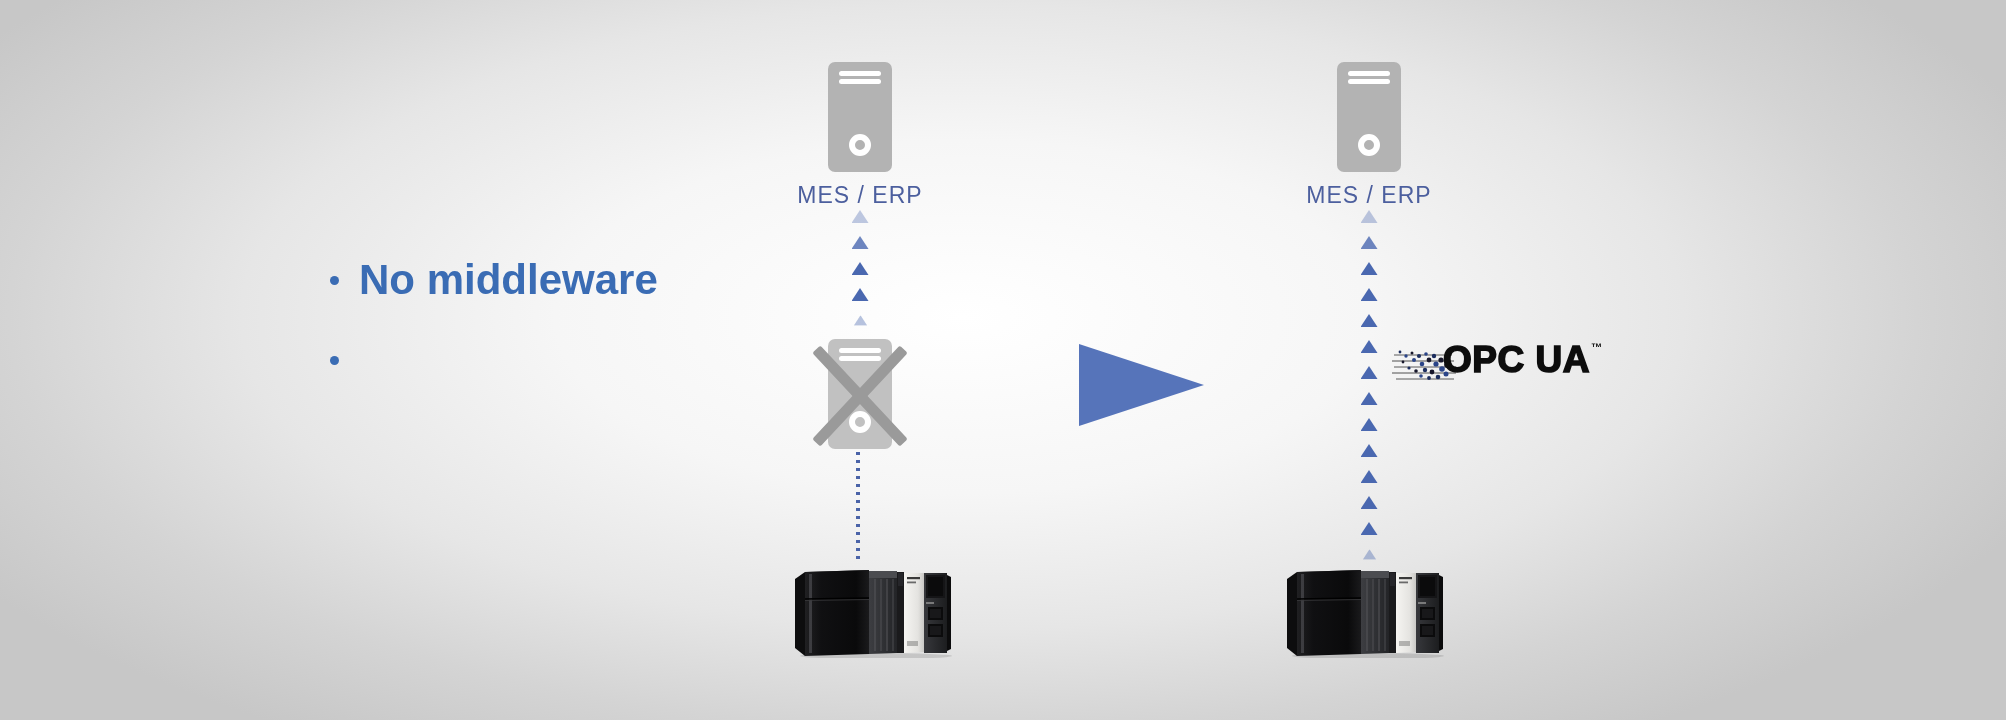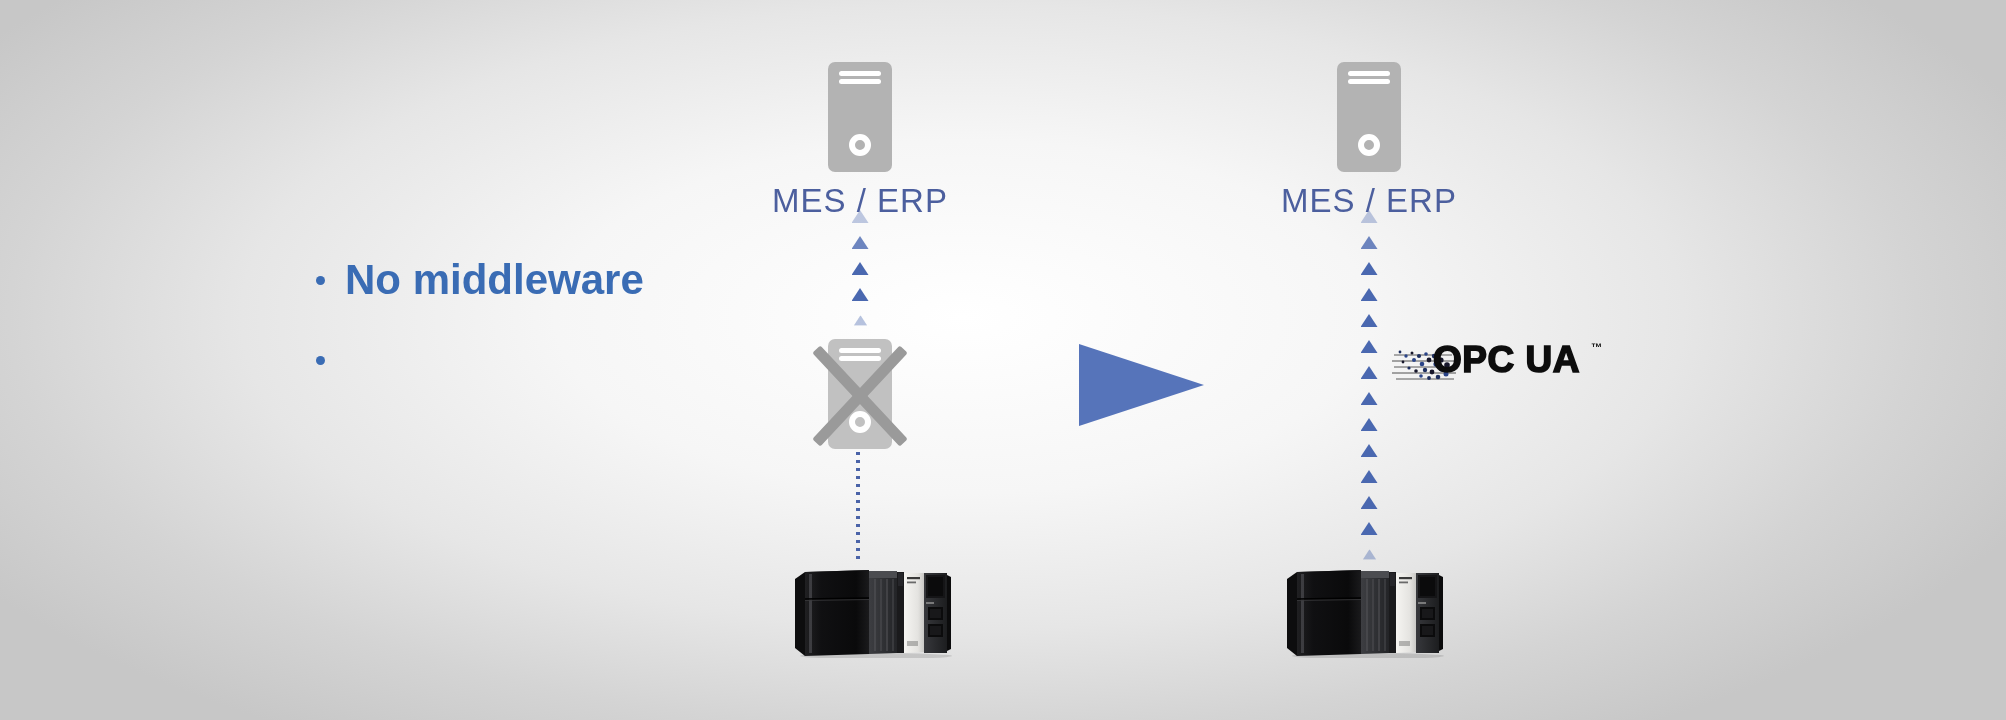--- a/index.html
+++ b/index.html
@@ -27,25 +27,25 @@
   .xmark { position:absolute; width:88px; height:96px; }
   .xmark::before, .xmark::after {
     content:""; position:absolute; left:50%; top:50%;
     width:128px; height:11px; background:var(--cross-gray,#9a9a9a); border-radius:2px;
   }
   .xmark::before { transform:translate(-50%,-50%) rotate(47deg); }
   .xmark::after  { transform:translate(-50%,-50%) rotate(-47deg); }
 
   
   .srv-label { position:absolute; width:200px; text-align:center;
-               font-size:33px; font-weight:500; letter-spacing:1px;
+               font-size:23px; font-weight:500; letter-spacing:1px;
                color:var(--label-text,#4c5f9e); }
 
   
-  .bullets { position:absolute; left:312px; top:256px; display:flex;
+  .bullets { position:absolute; left:326px; top:256px; display:flex;
              flex-direction:column; gap:52px; }
   .bullet-row { display:flex; align-items:center;
                 color:var(--bullet-text,#3a6cb4); font-weight:bold; font-size:42px; }
   .bullet-dot { width:9px; height:9px; border-radius:50%;
                 background:var(--bullet-text,#3a6cb4); margin:0 20px 0 4px; }
 
   
   .chain { position:absolute; width:18px; display:flex; flex-direction:column;
            align-items:center; }
   .tri { width:17px; height:13px; margin-bottom:13px; flex:0 0 auto;
@@ -58,21 +58,21 @@
                var(--dotted-line,#4a63a8) 0 3.5px, transparent 3.5px 8px); }
 
   
   .big-arrow { position:absolute; left:1079px; top:344px; width:125px; height:82px;
                background:var(--transition-arrow,#5674ba);
                clip-path:polygon(0 0, 100% 50%, 0 100%); }
 
   
   .opcua { position:absolute; left:1392px; top:339px; height:48px; width:210px; }
   .opcua-fx { position:absolute; left:0; top:8px; width:68px; height:38px; }
-  .opcua-text { position:absolute; left:41px; top:0; font-size:37px; font-weight:bold;
+  .opcua-text { position:absolute; left:51px; top:0; font-size:37px; font-weight:bold;
                 letter-spacing:0.5px; color:var(--logo-black,#0d0d0d);
                 -webkit-text-stroke:1.6px var(--logo-black,#0d0d0d); }
   .opcua-tm { position:absolute; right:0; top:2px; font-size:11px; font-weight:bold;
               color:var(--logo-black,#0d0d0d); }
 
   
   .plc { position:absolute; width:166px; height:95px; }
 
   .hidden-defs { position:absolute; width:0; height:0; overflow:hidden; }
 </style>

